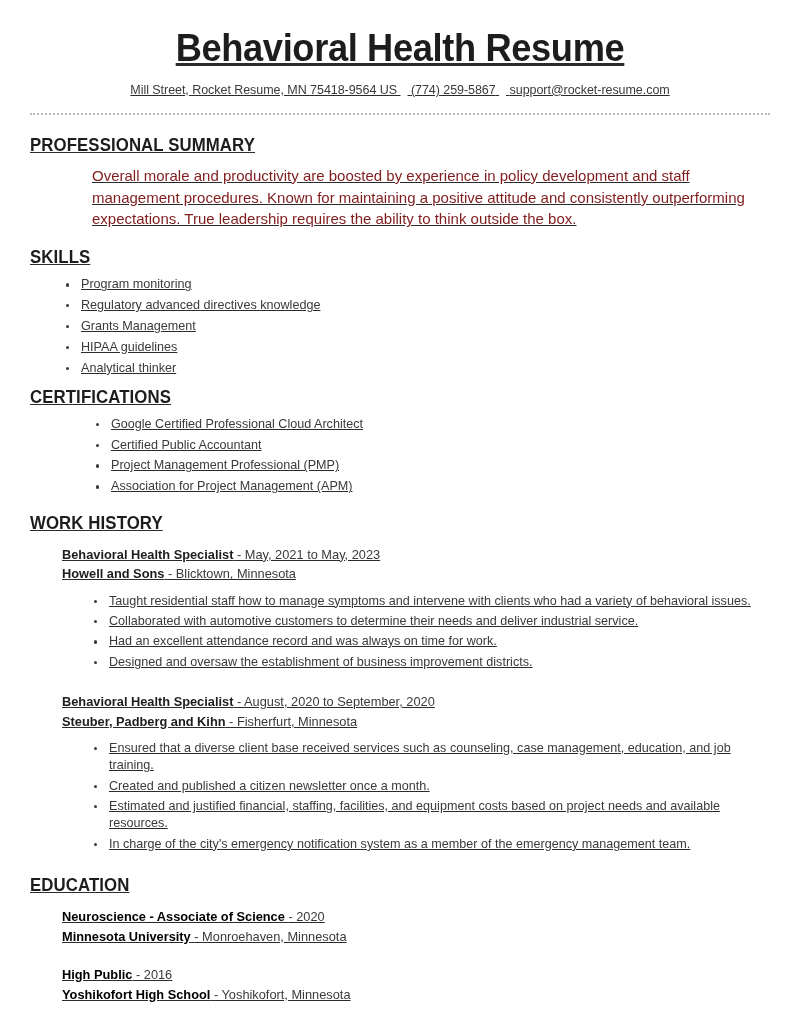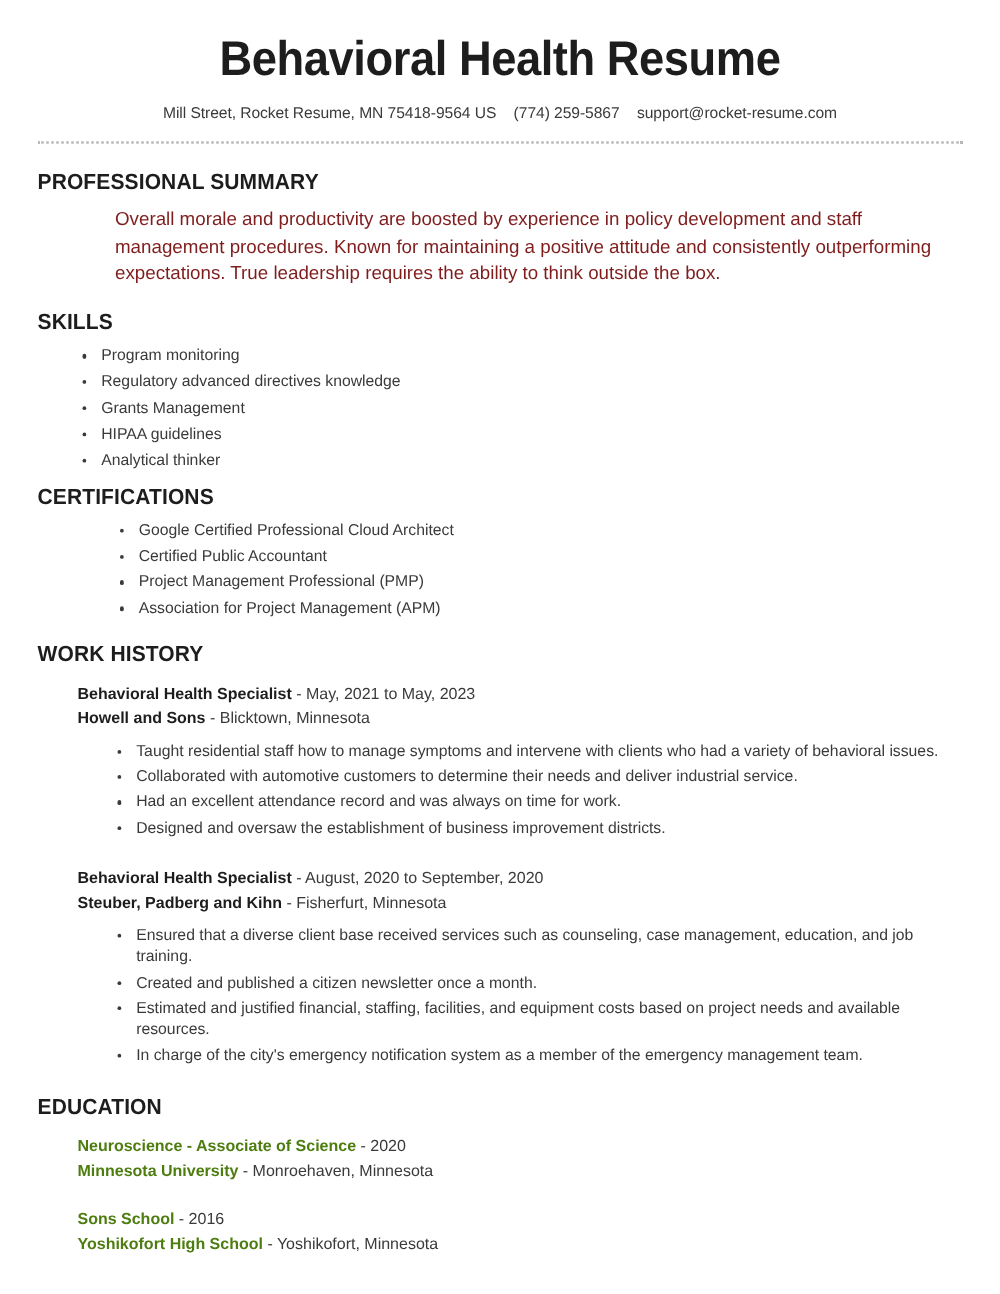--- a/index.html
+++ b/index.html
@@ -14,20 +14,21 @@
     color: #2b2b2b;
     -webkit-font-smoothing: antialiased;
   }
   .page {
     width: 800px;
     height: 1035px;
     box-sizing: border-box;
     padding: 0;
     position: relative;
     background: #fff;
+    text-decoration: underline;
   }
 
   
   .header {
     padding-top: 26px;
     text-align: center;
   }
   .resume-title {
     font-size: 39px;
     font-weight: bold;
@@ -150,21 +151,21 @@
     margin-top: 11px;
   }
   .edu-entry + .edu-entry { margin-top: 19px; }
   .edu-line {
     font-size: 12.8px;
     line-height: 1.52;
     color: #3a3a3a;
   }
   .edu-line strong {
     font-weight: bold;
-    color: #4d7c0f;
+    color: #000000;
   }
 </style>
 </head>
 <body>
 
 <div class="page">
 
   <div class="header">
     <h1 class="resume-title">Behavioral Health Resume</h1>
     <div class="contact-line">
@@ -263,21 +264,21 @@
       <span>- 2020</span>
     </div>
     <div class="edu-line">
       <strong>Minnesota University</strong>
       <span>- Monroehaven, Minnesota</span>
     </div>
   </div>
 
   <div class="edu-entry">
     <div class="edu-line">
-      <strong>Sons School</strong>
+      <strong>High Public</strong>
       <span>- 2016</span>
     </div>
     <div class="edu-line">
       <strong>Yoshikofort High School</strong>
       <span>- Yoshikofort, Minnesota</span>
     </div>
   </div>
 
 </div>
 

